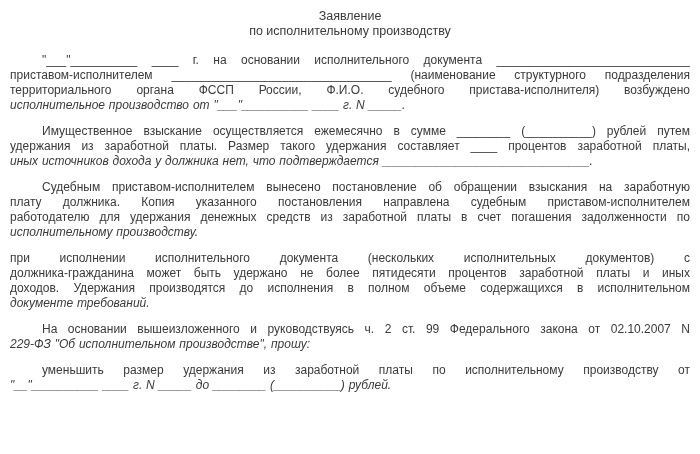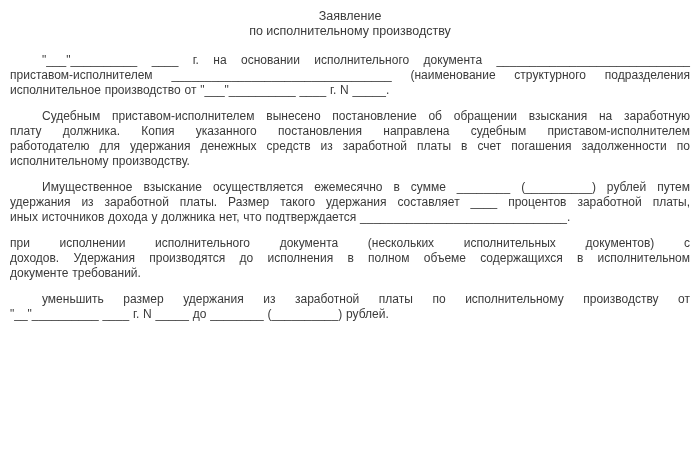--- a/index.html
+++ b/index.html
@@ -40,57 +40,64 @@
     text-align-last: justify;
     -moz-text-align-last: justify;
     word-spacing: 0.5px;
   }
   .line.first {
     text-indent: 32px;
   }
   .line.end {
     text-align: left;
     text-align-last: left;
+    font-style: italic;
     -moz-text-align-last: left;
   }
 </style>
 </head>
 <body>
 
 <div class="page">
 
   <div class="title-block">
     <div class="title-line">Заявление</div>
     <div class="title-line">по исполнительному производству</div>
   </div>
 
   <div class="para">
     <div class="line first">"___"__________ ____ г. на основании исполнительного документа _____________________________</div>
     <div class="line">приставом-исполнителем _________________________________ (наименование структурного подразделения</div>
+    <div class="line">территориального органа ФССП России, Ф.И.О. судебного пристава-исполнителя) возбуждено</div>
     <div class="line end">исполнительное производство от "___"__________ ____ г. N _____.</div>
+  </div>
+
+  <div class="para">
+    <div class="line first">Имущественное взыскание осуществляется ежемесячно в сумме ________ (__________) рублей путем</div>
+    <div class="line">удержания из заработной платы. Размер такого удержания составляет ____ процентов заработной платы,</div>
+    <div class="line end">иных источников дохода у должника нет, что подтверждается _______________________________.</div>
   </div>
 
   <div class="para">
     <div class="line first">Судебным приставом-исполнителем вынесено постановление об обращении взыскания на заработную</div>
     <div class="line">плату должника. Копия указанного постановления направлена судебным приставом-исполнителем</div>
     <div class="line">работодателю для удержания денежных средств из заработной платы в счет погашения задолженности по</div>
     <div class="line end">исполнительному производству.</div>
   </div>
 
   <div class="para">
-    <div class="line first">Имущественное взыскание осуществляется ежемесячно в сумме ________ (__________) рублей путем</div>
-    <div class="line">удержания из заработной платы. Размер такого удержания составляет ____ процентов заработной платы,</div>
-    <div class="line end">иных источников дохода у должника нет, что подтверждается _______________________________.</div>
-  </div>
-
-  <div class="para">
     <div class="line">при исполнении исполнительного документа (нескольких исполнительных документов) с</div>
+    <div class="line">должника-гражданина может быть удержано не более пятидесяти процентов заработной платы и иных</div>
     <div class="line">доходов. Удержания производятся до исполнения в полном объеме содержащихся в исполнительном</div>
     <div class="line end">документе требований.</div>
   </div>
 
+  <div class="para">
+    <div class="line first">На основании вышеизложенного и руководствуясь ч. 2 ст. 99 Федерального закона от 02.10.2007 N</div>
+    <div class="line end">229-ФЗ "Об исполнительном производстве", прошу:</div>
+  </div>
 
   <div class="para">
     <div class="line first">уменьшить размер удержания из заработной платы по исполнительному производству от</div>
     <div class="line end">"__"__________ ____ г. N _____ до ________ (__________) рублей.</div>
   </div>
 
 </div>
 
 </body></html>

